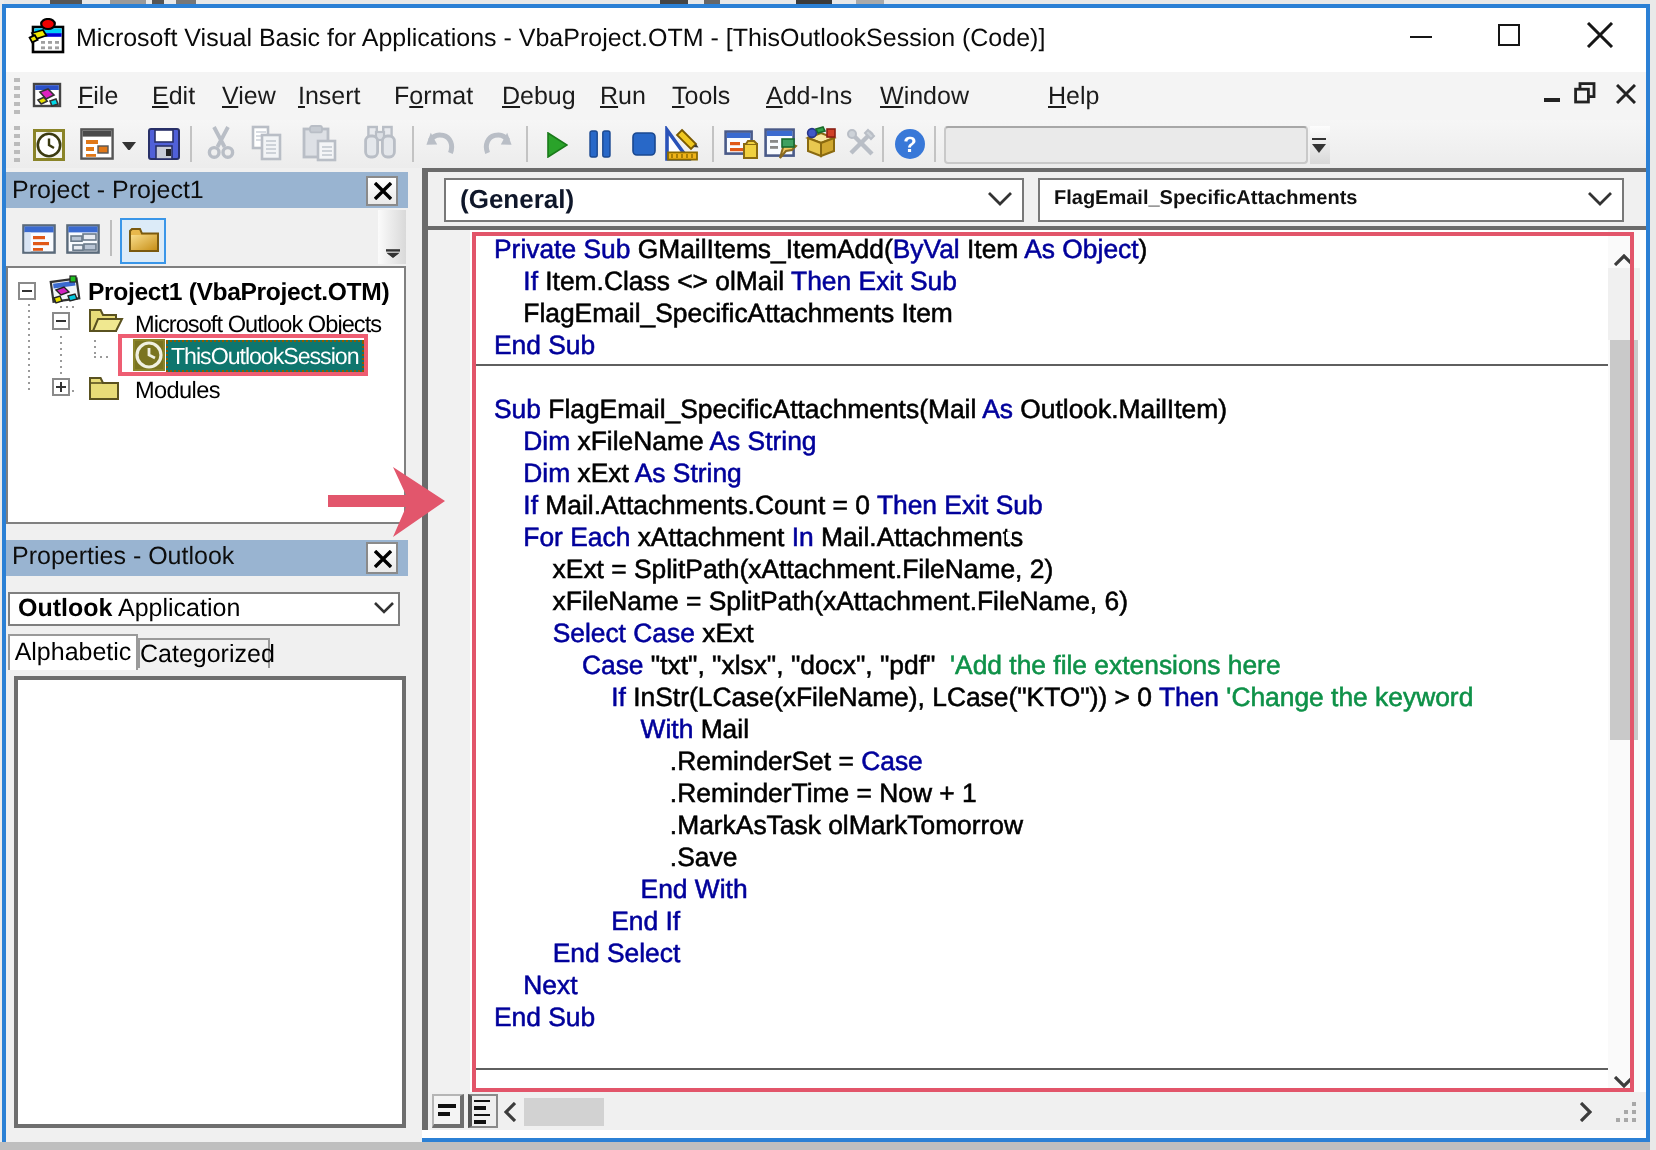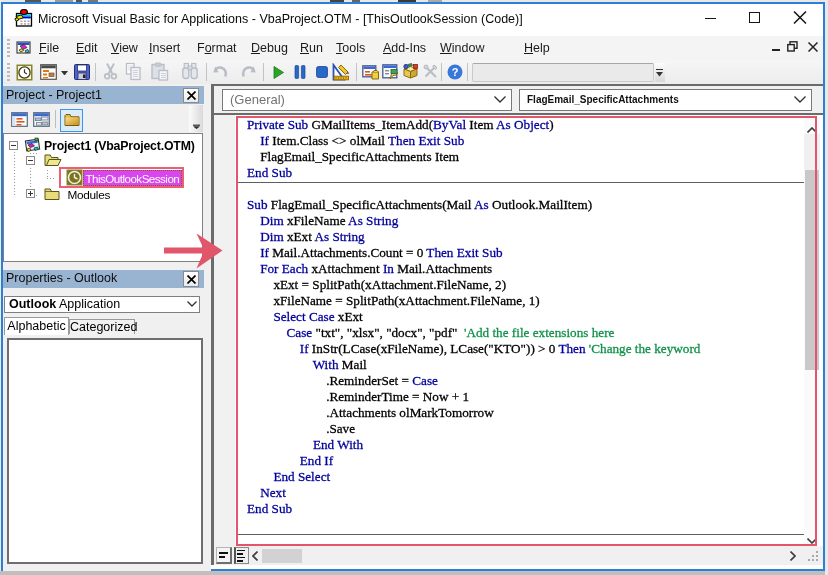--- a/index.html
+++ b/index.html
@@ -318,29 +318,30 @@
     </div>
 <div class="abs" style="left:44px;top:137.5px;height:16px;line-height:16px;font-size:12.3px;font-weight:bold;color:#000;letter-spacing:-0.18px">Project1 (VbaProject.OTM)</div>
 <div class="abs" style="left:26px;top:156px;width:9px;height:9px;background:#fff;border:1px solid #8a8a8a"></div>
     <div class="abs" style="left:28px;top:160px;width:5px;height:1px;background:#333"></div>
 <div class="abs" style="left:44px;top:152px">
 <svg width="18" height="15" viewBox="0 0 18 15">
  <path d="M1 3 L1 13.5 L14 13.5 L14 5.5 L7.5 5.5 L6.3 3 Z" fill="#e8dc78" stroke="#5a5220" stroke-width="1"></path>
  <path d="M2.5 13.5 L5 7.5 L17 7.5 L14 13.5 Z" fill="#f0e890" stroke="#5a5220" stroke-width="1"></path>
 </svg>
     </div>
+<div class="abs" style="left:67.5px;top:153.5px;height:16px;line-height:16px;font-size:11.8px;color:#000;letter-spacing:-0.48px">Microsoft Outlook Objects</div>
 <div class="abs" style="left:65.5px;top:169px">
 <svg width="17" height="17" viewBox="0 0 17 17">
  <rect x="0.5" y="0.5" width="16" height="16" fill="#8a8428"></rect>
  <rect x="1.5" y="1.5" width="14" height="14" fill="#7a7420"></rect>
  <circle cx="8.5" cy="8.5" r="6" fill="none" stroke="#f0f0e0" stroke-width="1.6"></circle>
  <path d="M8.5 5 L8.5 8.5 L11.5 10" fill="none" stroke="#f0f0e0" stroke-width="1.4"></path>
 </svg>
     </div>
-<div class="abs" style="left:82.5px;top:170px;width:99px;height:16px;background:#d946ef;border:1px dotted #8a5a00;color:#fff;font-size:11.6px;line-height:15.5px;letter-spacing:-0.52px"><span style="margin-left:2px">ThisOutlookSession</span></div>
+<div class="abs" style="left:82.5px;top:170px;width:99px;height:16px;background:#0f766e;border:1px dotted #8a5a00;color:#fff;font-size:11.6px;line-height:15.5px;letter-spacing:-0.52px"><span style="margin-left:2px">ThisOutlookSession</span></div>
 <div class="abs" style="left:26px;top:189px;width:9px;height:9px;background:#fff;border:1px solid #8a8a8a"></div>
     <div class="abs" style="left:28px;top:193px;width:5px;height:1px;background:#333"></div>
     <div class="abs" style="left:30px;top:191px;width:1px;height:5px;background:#333"></div>
 <div class="abs" style="left:44px;top:185.5px">
 <svg width="18" height="15" viewBox="0 0 18 15">
  <path d="M1 3 L1 13.5 L15 13.5 L15 5.5 L7.5 5.5 L6.3 3 Z" fill="#e8dc78" stroke="#5a5220" stroke-width="1"></path>
  <path d="M1 5.5 H15" stroke="#5a5220" stroke-width="0.8"></path>
 </svg>
     </div>
 <div class="abs" style="left:67.5px;top:186.5px;height:16px;line-height:16px;font-size:11.8px;color:#000;letter-spacing:-0.3px">Modules</div>
@@ -360,58 +361,58 @@
 <div class="abs" style="left:69px;top:319px;width:66px;height:15px;background:#f1f1f1;border:1px solid #9a9a9a;border-bottom:none;font-size:12.5px;line-height:15px;text-align:center">Categorized</div>
 <div class="abs" style="left:4px;top:317px;width:65px;height:17.5px;background:#fff;border:1px solid #9a9a9a;border-bottom:none;font-size:12.5px;line-height:17px;text-align:center">Alphabetic</div>
 
 <div class="abs" style="left:7px;top:337.5px;width:196px;height:226px;background:#fff;border:2px solid #6e6e6e"></div>
 
 <div class="abs" style="left:211px;top:84px;width:2.5px;height:481px;background:#6b6b6b"></div>
 <div class="abs" style="left:213.5px;top:84px;width:609.5px;height:2px;background:#6b6b6b"></div>
 <div class="abs" style="left:213.5px;top:86px;width:609.5px;height:27px;background:#f0f0f0"></div>
 
 <div class="abs" style="left:222px;top:88.5px;width:290px;height:22px;background:#fff;border:1.4px solid #787878"></div>
-<div class="abs" style="left:230px;top:88.5px;height:22px;line-height:22px;font-size:13px;font-weight:normal;color:#737373">(General)</div>
+<div class="abs" style="left:230px;top:88.5px;height:22px;line-height:22px;font-size:13px;font-weight:bold;color:#0f172a">(General)</div>
 <svg class="abs" style="left:494px;top:96px" width="12" height="7" viewBox="0 0 12 7">
       <path d="M0.5 0.5 L6 6 L11.5 0.5" fill="none" stroke="#333" stroke-width="1.4"></path>
     </svg>
 <div class="abs" style="left:519px;top:88.5px;width:293px;height:22px;background:#fff;border:1.4px solid #787878"></div>
 <div class="abs" style="left:527px;top:88.5px;height:22px;line-height:22px;font-size:10px;font-weight:bold;color:#111">FlagEmail_SpecificAttachments</div>
 <svg class="abs" style="left:794px;top:96px" width="12" height="7" viewBox="0 0 12 7">
       <path d="M0.5 0.5 L6 6 L11.5 0.5" fill="none" stroke="#333" stroke-width="1.4"></path>
     </svg>
 <div class="abs" style="left:213.5px;top:113px;width:609.5px;height:1.8px;background:#6b6b6b"></div>
 
 <div class="abs" style="left:213.5px;top:114.8px;width:21.5px;height:431.2px;background:#f1f1f1"></div>
 <div class="abs" style="left:235px;top:114.8px;width:569px;height:431.2px;background:#fff"></div>
 
 <div class="abs" style="left:238px;top:181.5px;width:566px;height:1.2px;background:#5f5f5f"></div>
 <div class="abs" style="left:238px;top:533.5px;width:566px;height:1.2px;background:#5f5f5f"></div>
 
-<div class="abs" style="left:238px;top:115px;width:566px;height:431px;overflow:hidden;font-family:Liberation Serif, serif;font-size:13.2px;line-height:16px;color:#000;-webkit-text-stroke:0.28px currentColor">
+<div class="abs" style="left:238px;top:115px;width:566px;height:431px;overflow:hidden;font-family:Liberation Sans, sans-serif;font-size:13.2px;line-height:16px;color:#000;-webkit-text-stroke:0.28px currentColor">
 <div style="padding:2px 0 0 9px">
 <div class="cl"><span class="k">Private</span> <span class="k">Sub</span> GMailItems_ItemAdd(<span class="k">ByVal</span> Item <span class="k">As</span> <span class="k">Object</span>)</div>
 <div class="cl">    <span class="k">If</span> Item.Class &lt;&gt; olMail <span class="k">Then</span> <span class="k">Exit</span> <span class="k">Sub</span></div>
 <div class="cl">    FlagEmail_SpecificAttachments Item</div>
 <div class="cl"><span class="k">End</span> <span class="k">Sub</span></div>
 <div class="cl"></div>
 <div class="cl"><span class="k">Sub</span> FlagEmail_SpecificAttachments(Mail <span class="k">As</span> Outlook.MailItem)</div>
 <div class="cl">    <span class="k">Dim</span> xFileName <span class="k">As</span> <span class="k">String</span></div>
 <div class="cl">    <span class="k">Dim</span> xExt <span class="k">As</span> <span class="k">String</span></div>
 <div class="cl">    <span class="k">If</span> Mail.Attachments.Count = 0 <span class="k">Then</span> <span class="k">Exit</span> <span class="k">Sub</span></div>
 <div class="cl">    <span class="k">For</span> <span class="k">Each</span> xAttachment <span class="k">In</span> Mail.Attachments</div>
 <div class="cl">        xExt = SplitPath(xAttachment.FileName, 2)</div>
-<div class="cl">        xFileName = SplitPath(xAttachment.FileName, 1)</div>
+<div class="cl">        xFileName = SplitPath(xAttachment.FileName, 6)</div>
 <div class="cl">        <span class="k">Select</span> <span class="k">Case</span> xExt</div>
 <div class="cl">            <span class="k">Case</span> "txt", "xlsx", "docx", "pdf"  <span class="c">'Add the file extensions here</span></div>
 <div class="cl">                <span class="k">If</span> InStr(LCase(xFileName), LCase("KTO")) &gt; 0 <span class="k">Then</span> <span class="c">'Change the keyword</span></div>
 <div class="cl">                    <span class="k">With</span> Mail</div>
 <div class="cl">                        .ReminderSet = <span class="k">Case</span></div>
 <div class="cl">                        .ReminderTime = Now + 1</div>
-<div class="cl">                        .Attachments olMarkTomorrow</div>
+<div class="cl">                        .MarkAsTask olMarkTomorrow</div>
 <div class="cl">                        .Save</div>
 <div class="cl">                    <span class="k">End</span> <span class="k">With</span></div>
 <div class="cl">                <span class="k">End</span> <span class="k">If</span></div>
 <div class="cl">        <span class="k">End</span> <span class="k">Select</span></div>
 <div class="cl">    <span class="k">Next</span></div>
 <div class="cl"><span class="k">End</span> <span class="k">Sub</span></div>
 </div>
 </div>
 
 <div class="abs" style="left:804px;top:114.8px;width:16px;height:431.2px;background:#fafafa"></div>

